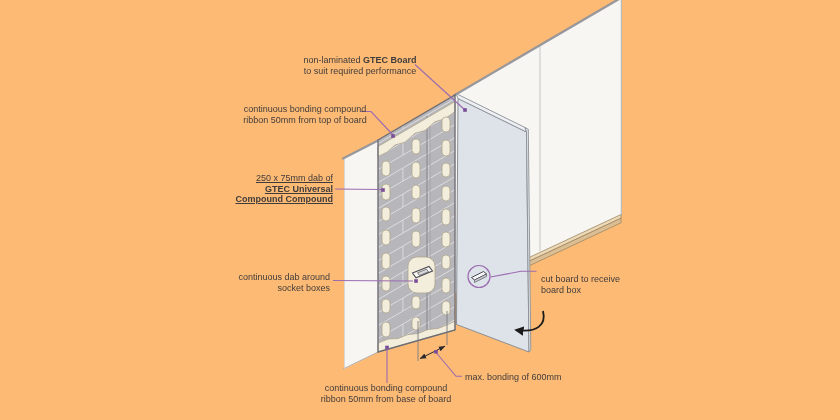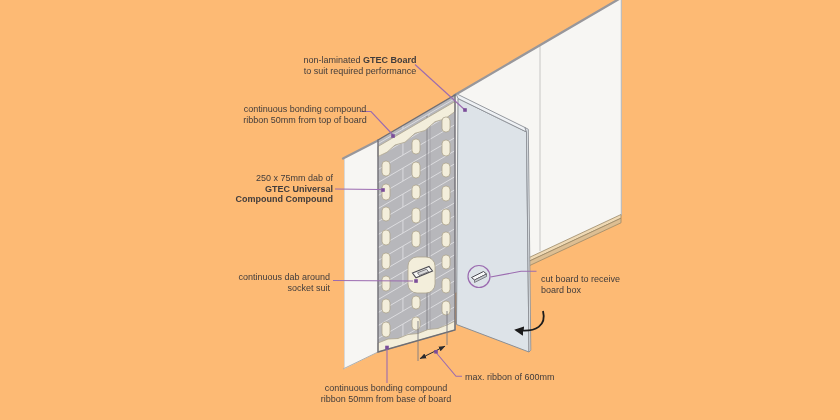--- a/index.html
+++ b/index.html
@@ -170,38 +170,38 @@
 <div class="lbl ta-c" style="left:292px;top:55px;width:136px;">
   <div><span>non-laminated </span><b>GTEC Board</b></div>
   <div>to suit required performance</div>
 </div>
 
 <div class="lbl ta-c" style="left:237px;top:104px;width:136px;">
   <div>continuous bonding compound</div>
   <div>ribbon 50mm from top of board</div>
 </div>
 
-<div class="lbl ta-r" style="left:223px;top:173px;width:110px;">
+<div class="lbl ta-r" style="left:223px;top:173px;width:110px;text-decoration:underline;">
   <div>250 x 75mm dab of</div>
   <div><b>GTEC Universal</b></div>
   <div><b>Compound Compound</b></div>
 </div>
 
 <div class="lbl ta-r" style="left:220px;top:272px;width:110px;">
   <div>continuous dab around</div>
-  <div>socket suit</div>
+  <div>socket boxes</div>
 </div>
 
 <div class="lbl ta-l" style="left:541px;top:266px;width:120px;margin-top:8px;">
   <div>cut board to receive</div>
   <div>board box</div>
 </div>
 
 <div class="lbl ta-l" style="left:465px;top:372px;width:130px;">
-  <div>max. ribbon of 600mm</div>
+  <div>max. bonding of 600mm</div>
 </div>
 
 <div class="lbl ta-c" style="left:318px;top:383px;width:136px;">
   <div>continuous bonding compound</div>
   <div>ribbon 50mm from base of board</div>
 </div>
 
 </div>
 
 </body></html>

